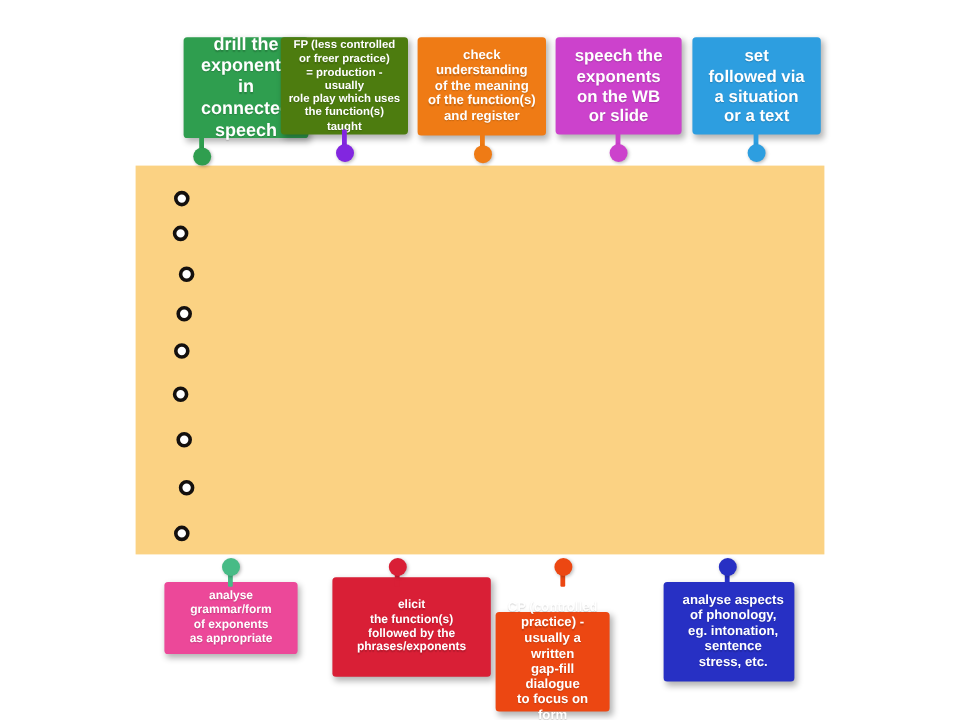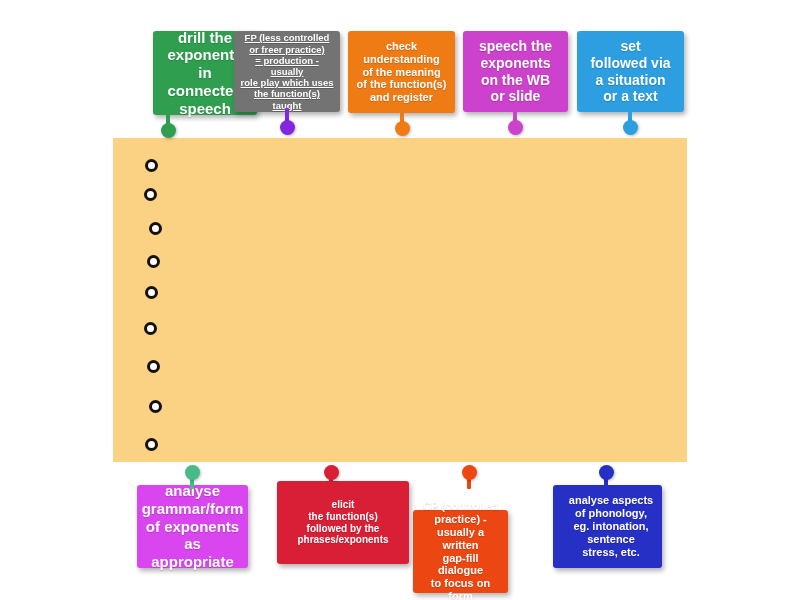--- a/index.html
+++ b/index.html
@@ -95,21 +95,21 @@
       <div class="label" style="left: 118px; top: 31px; width: 104px; height: 84px; background: rgb(47, 158, 79); font-size: 15px; margin-left: 35px;">
         <span>drill the
 exponents
 in connected
 speech</span>
       </div>
       <div class="pin down" style="left: 160px; top: 111px; width: 16px; height: 28px;">
         <div class="stem" style="background: rgb(47, 158, 79);"></div>
         <div class="head" style="background: rgb(47, 158, 79);"></div>
       </div>
-      <div class="label" style="left: 234px; top: 31px; width: 106px; height: 81px; background: #737373; font-size: 9.5px; text-decoration: underline;">
+      <div class="label" style="left: 234px; top: 31px; width: 106px; height: 81px; background: #4d7c0f; font-size: 9.5px;">
         <span>FP (less controlled
 or freer practice)
 = production - usually
 role play which uses
 the function(s) taught</span>
       </div>
       <div class="pin down" style="left: 279px; top: 108px; width: 16px; height: 28px;">
         <div class="stem" style="background: rgb(130, 38, 224);"></div>
         <div class="head" style="background: rgb(130, 38, 224);"></div>
       </div>
@@ -139,21 +139,21 @@
 followed via
 a situation
 or a text</span>
       </div>
       <div class="pin down" style="left: 622px; top: 108px; width: 16px; height: 28px;">
         <div class="stem" style="background: rgb(45, 158, 224);"></div>
         <div class="head" style="background: rgb(45, 158, 224);"></div>
       </div>
     </div>
   <div id="bottom-labels-layer">
-      <div class="label" style="left: 137px; top: 485px; width: 111px; height: 83px; background: #d946ef; font-size: 15px;">
+      <div class="label" style="left: 137px; top: 485px; width: 111px; height: 60px; background: #ec4899; font-size: 10px;">
         <span>analyse
 grammar/form
 of exponents
 as appropriate</span>
       </div>
       <div class="pin up" style="left: 184px; top: 465px; width: 16px; height: 28px;">
         <div class="stem" style="background: rgb(71, 187, 134);"></div>
         <div class="head" style="background: rgb(71, 187, 134);"></div>
       </div>
       <div class="label" style="left: 277px; top: 481px; width: 132px; height: 83px; background: rgb(217, 31, 54); font-size: 10px; text-align: center;">

